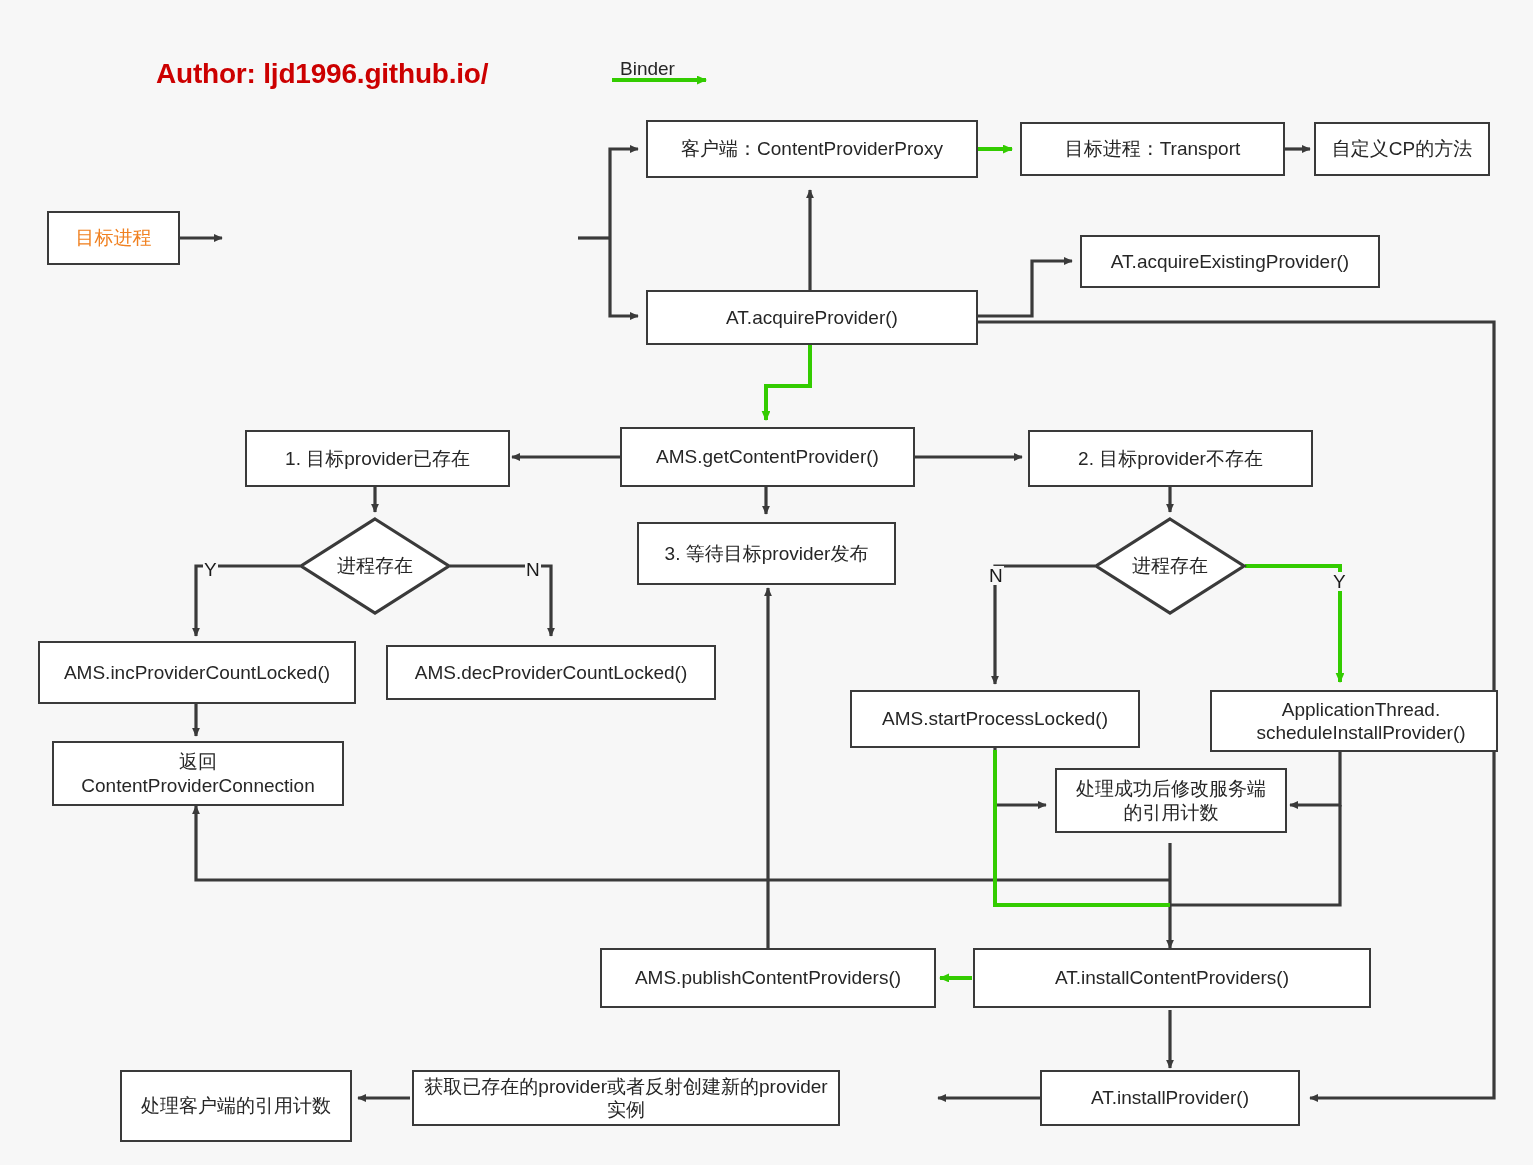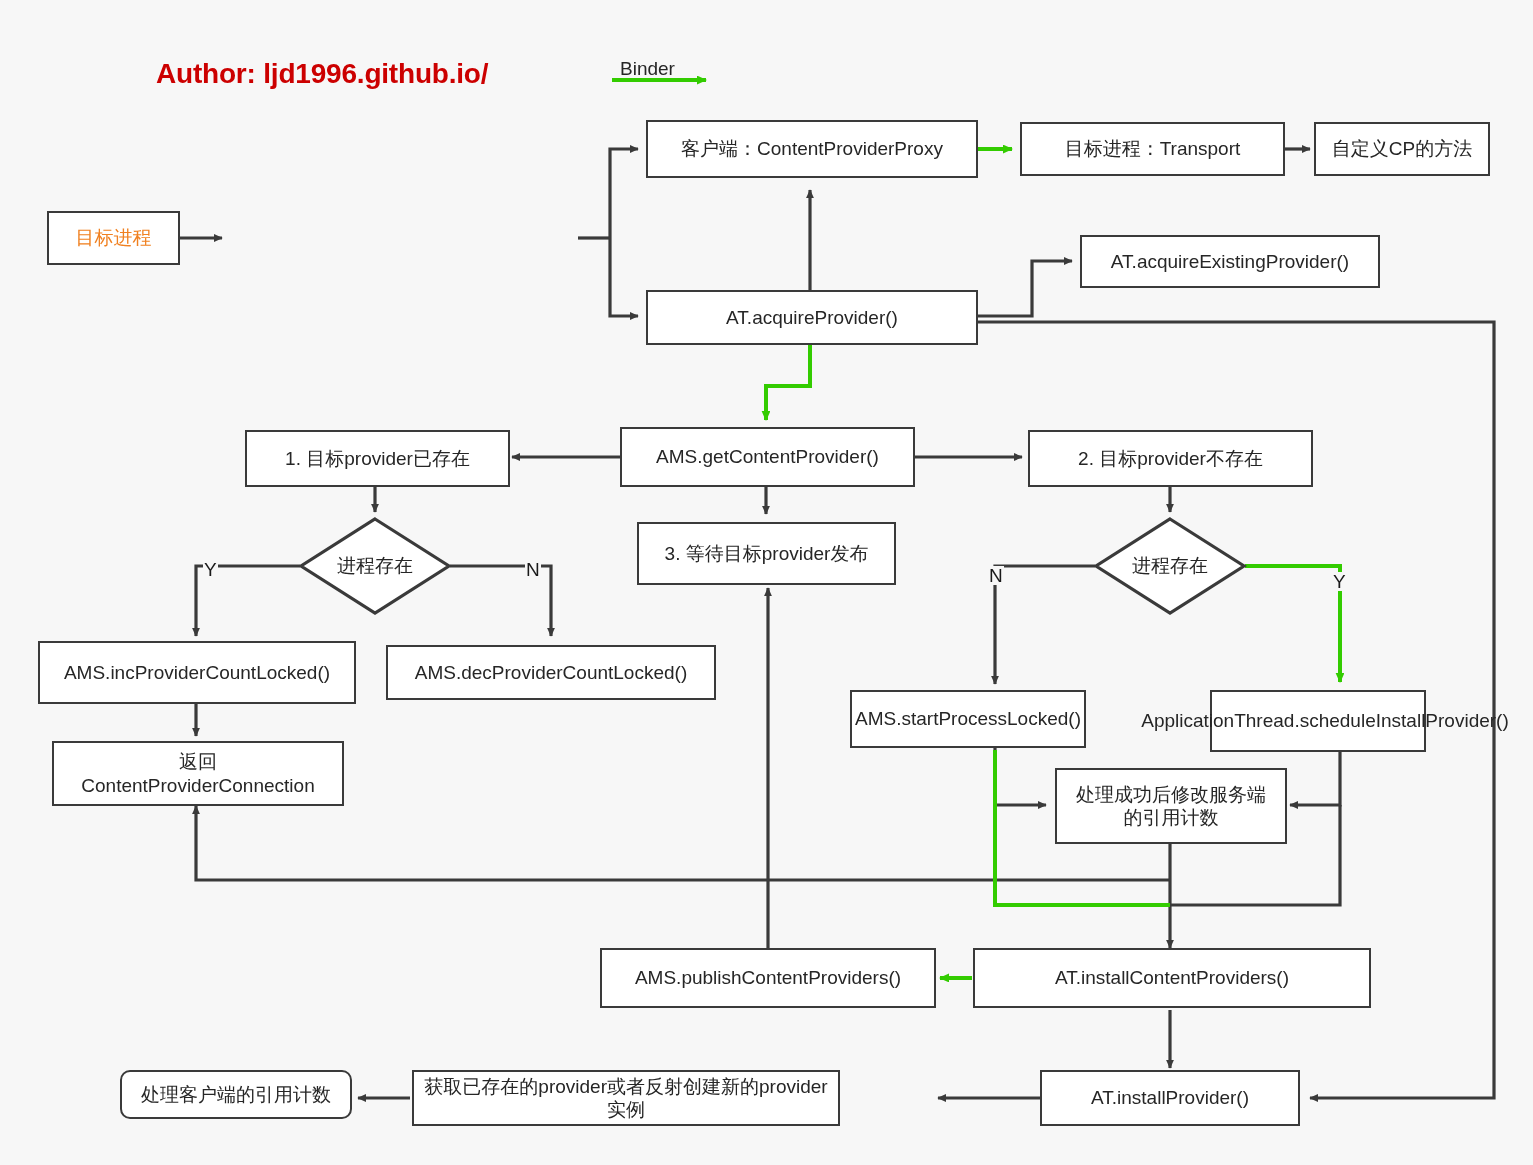--- a/index.html
+++ b/index.html
@@ -164,41 +164,41 @@
 
   <div class="node" style="left:38px;top:641px;width:318px;height:63px;">AMS.incProviderCountLocked()</div>
 
   <div class="node" style="left:386px;top:645px;width:330px;height:55px;">AMS.decProviderCountLocked()</div>
 
   <div class="node" style="left:52px;top:741px;width:292px;height:65px;flex-direction:column;align-items:center;">
     <span>返回</span>
     <span>ContentProviderConnection</span>
   </div>
 
-  <div class="node" style="left:850px;top:690px;width:236px;height:58px;">AMS.startProcessLocked()</div>
-
-  <div class="node" style="left:1210px;top:690px;width:216px;height:62px;flex-direction:row;padding-left:20px;">
+  <div class="node" style="left:850px;top:690px;width:290px;height:58px;">AMS.startProcessLocked()</div>
+
+  <div class="node" style="left:1210px;top:690px;width:288px;height:62px;flex-direction:column;padding-left:20px;">
     <span>ApplicationThread.</span>
     <span>scheduleInstallProvider()</span>
   </div>
 
-  <div class="node" style="left:1055px;top:768px;width:232px;height:76px;flex-direction:column;">
+  <div class="node" style="left:1055px;top:768px;width:232px;height:65px;flex-direction:column;">
     <span>处理成功后修改服务端</span>
     <span>的引用计数</span>
   </div>
 
   <div class="node" style="left:600px;top:948px;width:336px;height:60px;">AMS.publishContentProviders()</div>
 
   <div class="node" style="left:973px;top:948px;width:398px;height:60px;">AT.installContentProviders()</div>
 
   <div class="node" style="left:1040px;top:1070px;width:260px;height:56px;">AT.installProvider()</div>
 
   <div class="node" style="left:412px;top:1070px;width:428px;height:56px;">获取已存在的provider或者反射创建新的provider实例</div>
 
-  <div class="node" style="left:120px;top:1070px;width:232px;height:49px;border-radius:10px;">处理客户端的引用计数</div>
+  <div class="node" style="left:120px;top:1070px;width:232px;height:72px;">处理客户端的引用计数</div>
 
   <div class="diamond" style="left:298px;top:516px;width:154px;height:100px;">
     <svg class="shape" viewBox="0 0 154 100" xmlns="http://www.w3.org/2000/svg">
       <polygon points="77,3 151,50 77,97 3,50" fill="#ffffff" stroke="#3a3a3a" stroke-width="3.2"></polygon>
     </svg>
     <div class="dlabel">进程存在</div>
   </div>
 
   <div class="diamond" style="left:1093px;top:516px;width:154px;height:100px;">
     <svg class="shape" viewBox="0 0 154 100" xmlns="http://www.w3.org/2000/svg">

